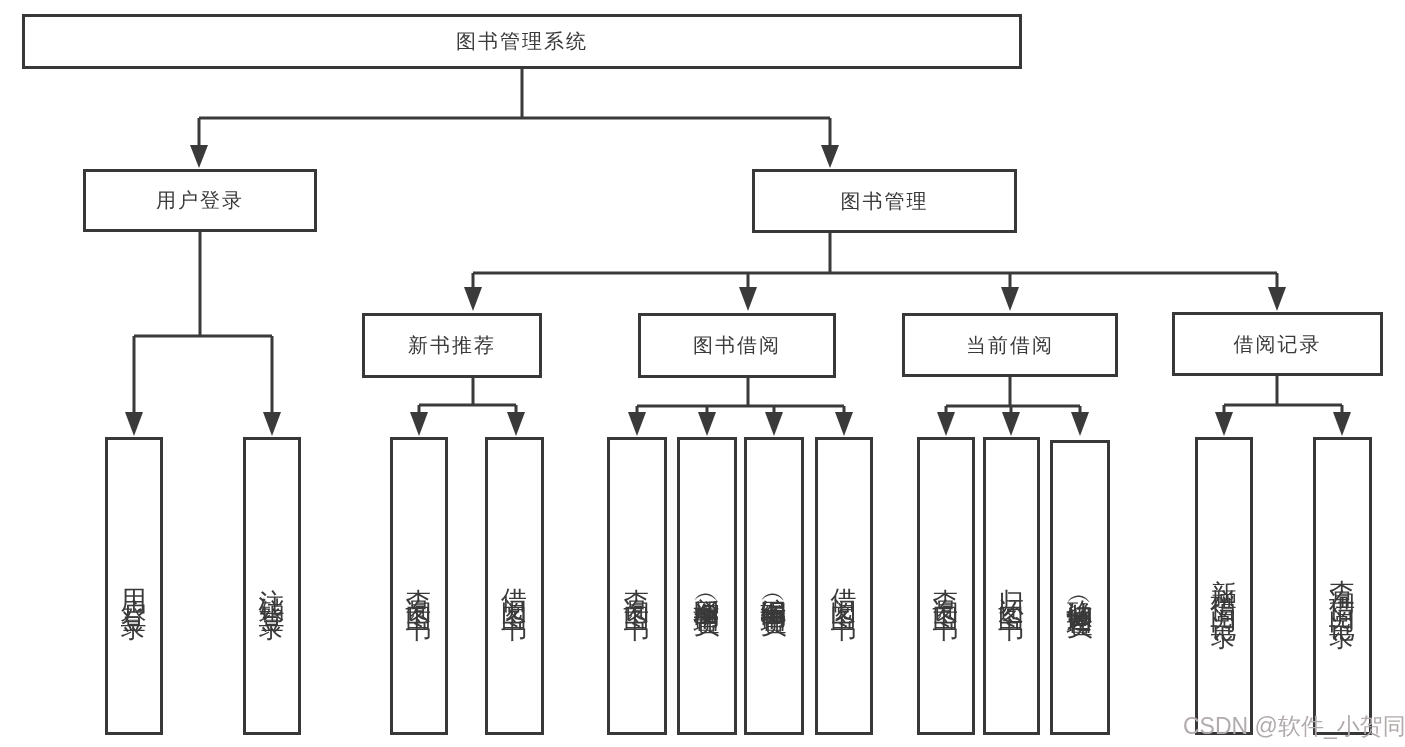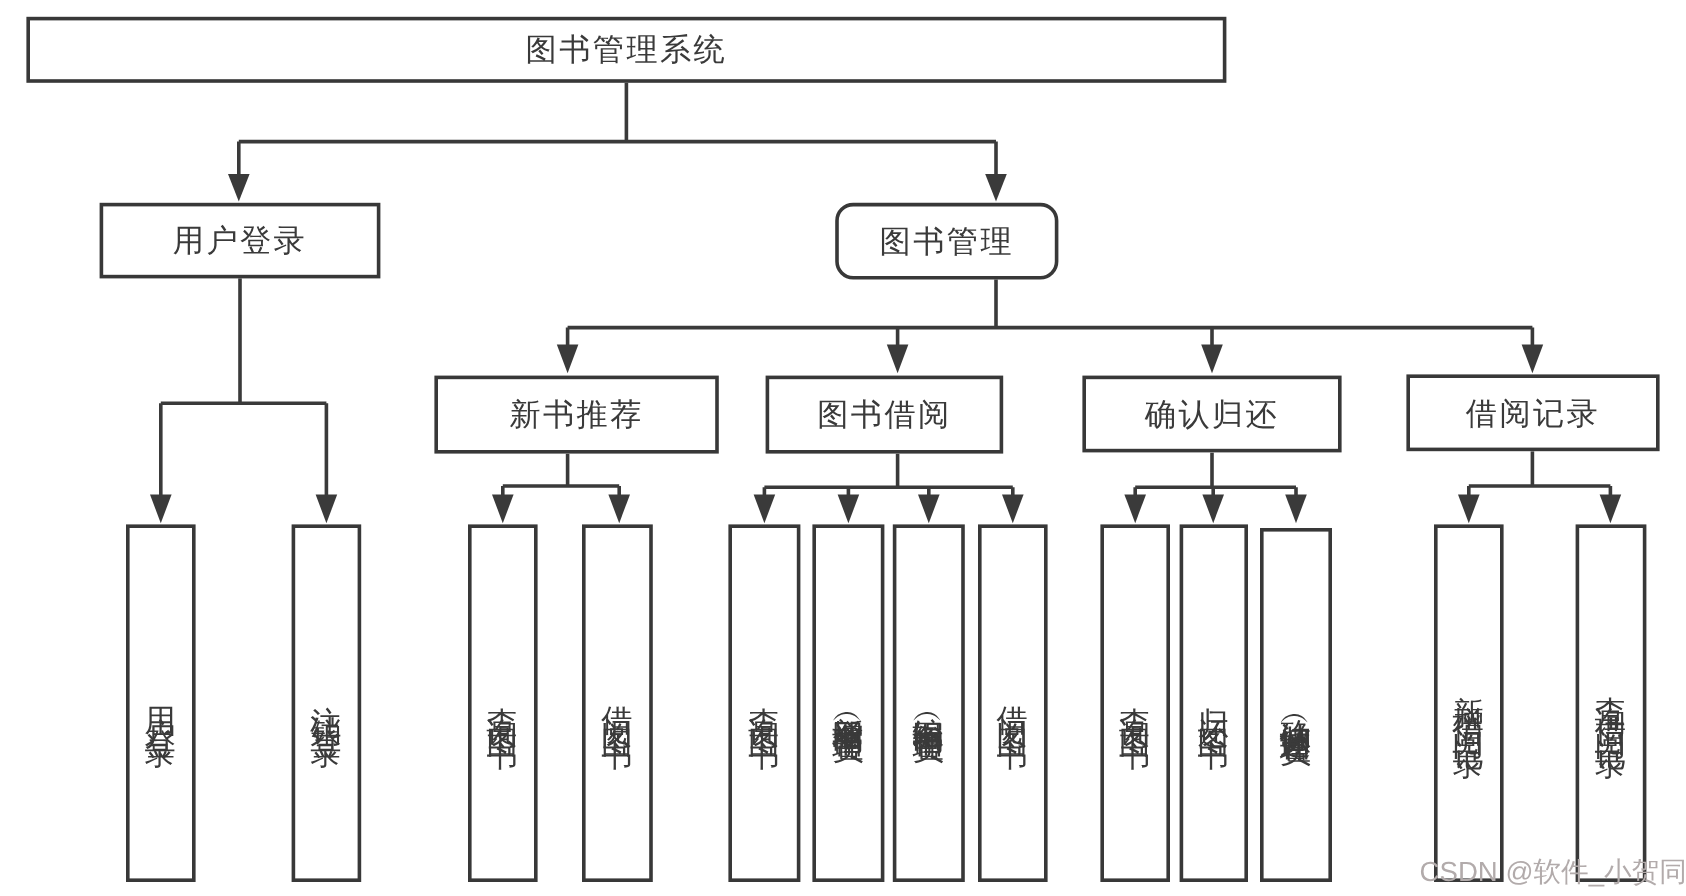--- a/index.html
+++ b/index.html
@@ -37,21 +37,21 @@
     background: #ffffff;
     border: 3px solid #383838;
     display: flex;
     align-items: center;
     justify-content: center;
     color: #3a3a3a;
     font-weight: 500;
     z-index: 2;
   }
   .node.hbox span {
-    font-size: 26px;
+    font-size: 20px;
     letter-spacing: 2px;
     white-space: nowrap;
   }
   .node.leaf span {
     writing-mode: vertical-rl;
     text-orientation: mixed;
     font-size: 26px;
     letter-spacing: 9px;
     line-height: 1;
     white-space: nowrap;
@@ -112,32 +112,32 @@
     <polygon points="1333,412 1351,412 1342,436"></polygon>
   </svg>
 
   <div class="node hbox" style="left:22px; top:14px; width:1000px; height:55px;">
     <span>图书管理系统</span>
   </div>
 
   <div class="node hbox" style="left:83px; top:169px; width:234px; height:63px;">
     <span>用户登录</span>
   </div>
-  <div class="node hbox" style="left:696px; top:169px; width:186px; height:64px;border-radius:15px;">
+  <div class="node hbox" style="left:752px; top:169px; width:265px; height:64px;">
     <span>图书管理</span>
   </div>
 
-  <div class="node hbox" style="left:362px; top:313px; width:237px; height:65px;text-align:center;">
+  <div class="node hbox" style="left:362px; top:313px; width:180px; height:65px;text-align:center;">
     <span>新书推荐</span>
   </div>
   <div class="node hbox" style="left:638px; top:313px; width:198px; height:65px;">
     <span>图书借阅</span>
   </div>
   <div class="node hbox" style="left:902px; top:313px; width:216px; height:64px;">
-    <span>确认归还</span>
+    <span>当前借阅</span>
   </div>
   <div class="node hbox" style="left:1172px; top:312px; width:211px; height:64px;">
     <span>借阅记录</span>
   </div>
 
   <div class="node leaf" style="left:105px; top:437px; width:58px; height:298px;">
     <span>用户登录</span>
   </div>
   <div class="node leaf" style="left:243px; top:437px; width:58px; height:298px;">
     <span>注销登录</span>

